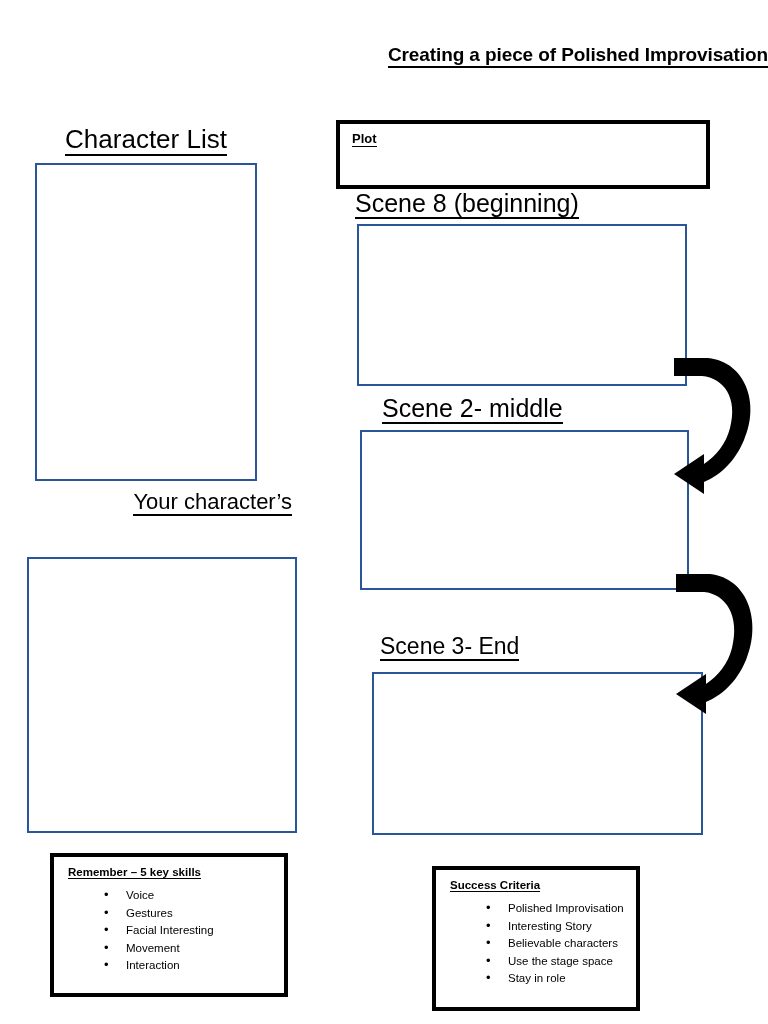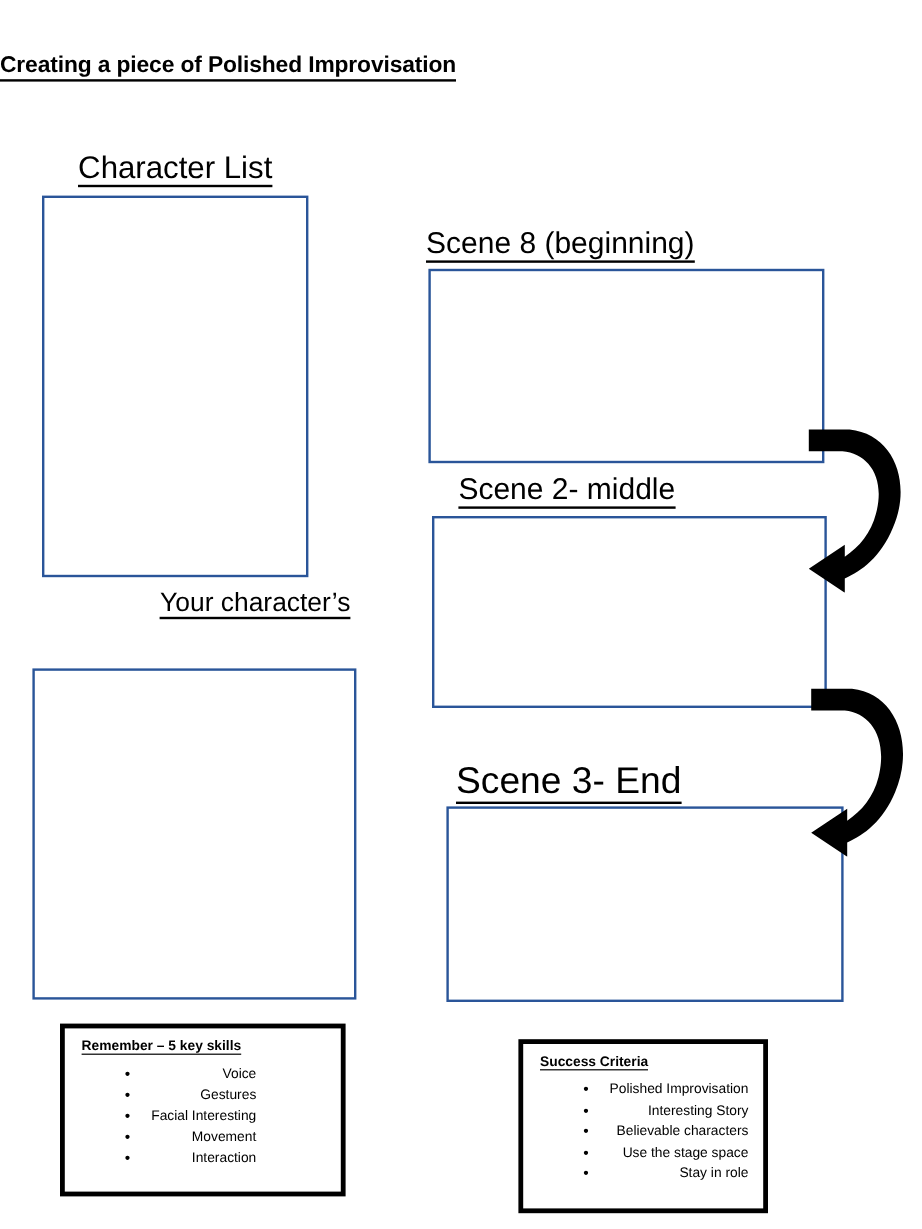--- a/index.html
+++ b/index.html
@@ -18,21 +18,21 @@
     background: #ffffff;
     overflow: hidden;
   }
 
   
   .doc-title {
     position: absolute;
     left: 0;
     top: 44px;
     width: 768px;
-    text-align: left;
+    text-align: right;
     font-size: 19px;
     font-weight: bold;
     letter-spacing: -0.1px;
   }
   .doc-title span {
     border-bottom: 2px solid #000;
     padding-bottom: 1px;
   }
 
   
@@ -62,21 +62,21 @@
   .h-scene1 {
     left: 355px; top: 189px;
     font-size: 25px;
   }
   .h-scene2 {
     left: 382px; top: 394px;
     font-size: 25px;
   }
   .h-scene3 {
     left: 380px; top: 633px;
-    font-size: 31px;
+    font-size: 23px;
   }
 
   
   .blue-box {
     position: absolute;
     background: #ffffff;
     border: 2px solid #2a5599;
     box-sizing: border-box;
   }
   .box-character-list { left: 35px;  top: 163px; width: 222px; height: 318px; }
@@ -125,21 +125,20 @@
     top: 30px;
     margin: 0;
     padding: 0 0 0 44px;
     list-style: none;
     font-size: 11.5px;
     line-height: 17.5px;
   }
   .info-list li {
     position: relative;
     white-space: nowrap;
-    text-align: right;
   }
   .info-list li::before {
     content: "\2022";
     position: absolute;
     left: -22px;
     top: -1px;
     font-size: 13px;
   }
 
   
@@ -177,20 +176,25 @@
     </div>
     <ul class="info-list">
       <li>Voice</li>
       <li>Gestures</li>
       <li>Facial Interesting</li>
       <li>Movement</li>
       <li>Interaction</li>
     </ul>
   </div>
 
+  <div class="black-box box-plot">
+    <div class="plot-label">
+      <u>Plot</u>
+    </div>
+  </div>
 
   <div class="heading h-scene1">
     <u>Scene 8 (beginning)</u>
   </div>
   <div class="blue-box box-scene1"></div>
 
   <div class="heading h-scene2">
     <u>Scene 2- middle</u>
   </div>
   <div class="blue-box box-scene2"></div>

